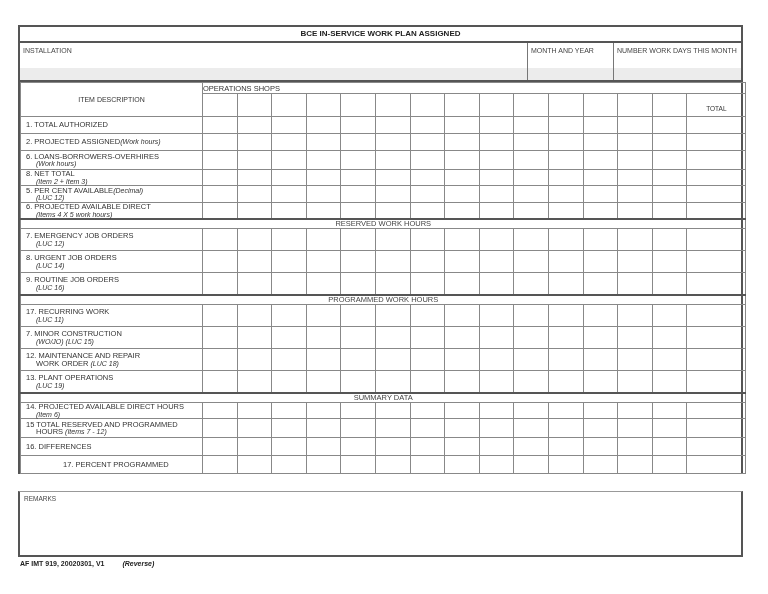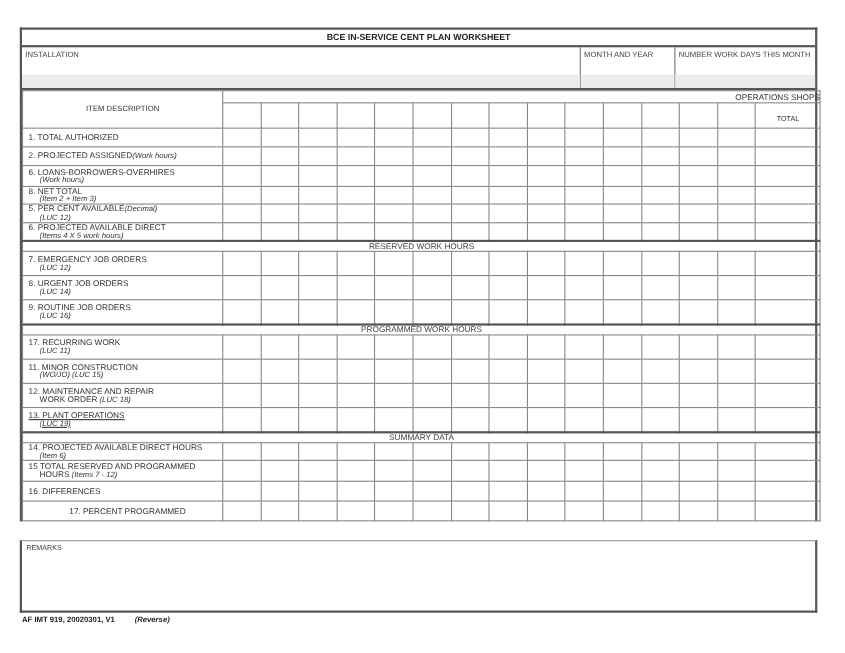--- a/index.html
+++ b/index.html
@@ -19,21 +19,21 @@
   .sechdr td { text-align:center; font-size:7.5px; height:8px; line-height:8px; border-top:2px solid #555; color:#444; }
   .remarks { position:absolute; left:18px; top:491px; width:725px; height:66px; border:2px solid #555; border-top:1px solid #999; box-sizing:border-box; }
   .remarks .lbl { font-size:6.5px; padding:3px 4px; color:#444; }
   .footer { position:absolute; left:20px; top:560px; font-size:7px; font-weight:bold; color:#222; }
   .footer .rev { font-style:italic; margin-left:16px; }
 </style>
 </head>
 <body>
 
 <div class="form">
-  <div class="title">BCE IN-SERVICE CENT PLAN WORKSHEET</div>
+  <div class="title">BCE IN-SERVICE WORK PLAN ASSIGNED</div>
   <div class="hdr">
     <div class="cell" style="width:508px">
       <div class="lbl">INSTALLATION</div>
       <div class="fill"></div>
     </div>
     <div class="cell" style="width:86px">
       <div class="lbl">MONTH AND YEAR</div>
       <div class="fill"></div>
     </div>
     <div class="cell" style="width:127px">
@@ -56,21 +56,21 @@
         <col style="width: 34.6px;">
         <col style="width: 34.6px;">
         <col style="width: 34.6px;">
         <col style="width: 34.6px;">
         <col style="width: 34.6px;">
         <col style="width: 59px;">
       </colgroup>
     <tbody id="tbody">
         <tr>
           <td rowspan="2" style="text-align: center; height: 12px; font-size: 7px;">ITEM DESCRIPTION</td>
-          <td colspan="15" style="text-align: right; height: 10px; font-size: 7.5px; border-bottom: 1px solid rgb(136, 136, 136); padding-left: 41px;">OPERATIONS SHOPS</td>
+          <td colspan="15" style="text-align: left; height: 10px; font-size: 7.5px; border-bottom: 1px solid rgb(136, 136, 136);">OPERATIONS SHOPS</td>
         </tr>
         <tr>
           <td style="height: 22px;"></td>
           <td style="height: 22px;"></td>
           <td style="height: 22px;"></td>
           <td style="height: 22px;"></td>
           <td style="height: 22px;"></td>
           <td style="height: 22px;"></td>
           <td style="height: 22px;"></td>
           <td style="height: 22px;"></td>
@@ -262,21 +262,21 @@
           <td></td>
           <td></td>
           <td></td>
           <td></td>
           <td></td>
           <td></td>
           <td></td>
           <td></td>
         </tr>
         <tr>
-          <td class="item" style="height: 21px;"><span>11.  MINOR CONSTRUCTION</span><span class="sub"><span>(WO/JO) (LUC 15)</span></span></td>
+          <td class="item" style="height: 21px;"><span>7.  MINOR CONSTRUCTION</span><span class="sub"><span>(WO/JO) (LUC 15)</span></span></td>
           <td></td>
           <td></td>
           <td></td>
           <td></td>
           <td></td>
           <td></td>
           <td></td>
           <td></td>
           <td></td>
           <td></td>
@@ -298,21 +298,21 @@
           <td></td>
           <td></td>
           <td></td>
           <td></td>
           <td></td>
           <td></td>
           <td></td>
           <td></td>
         </tr>
         <tr>
-          <td class="item" style="height: 21px; text-decoration: underline;"><span>13.  PLANT OPERATIONS</span><span class="sub"><span>(LUC 19)</span></span></td>
+          <td class="item" style="height: 21px;"><span>13.  PLANT OPERATIONS</span><span class="sub"><span>(LUC 19)</span></span></td>
           <td></td>
           <td></td>
           <td></td>
           <td></td>
           <td></td>
           <td></td>
           <td></td>
           <td></td>
           <td></td>
           <td></td>

